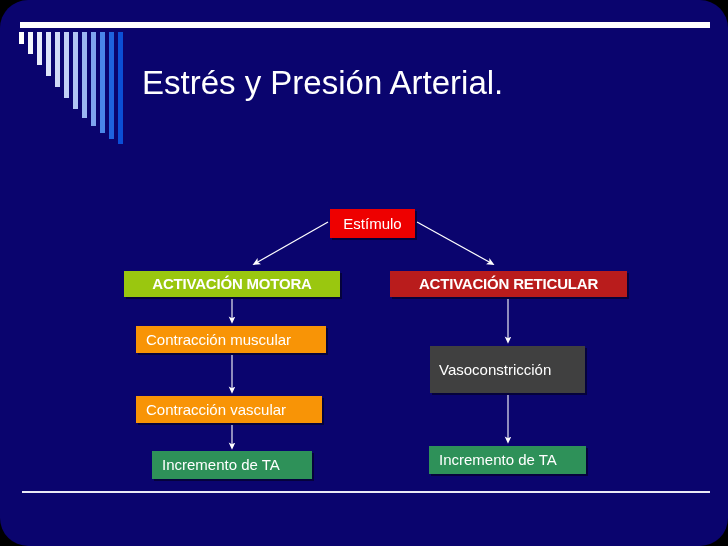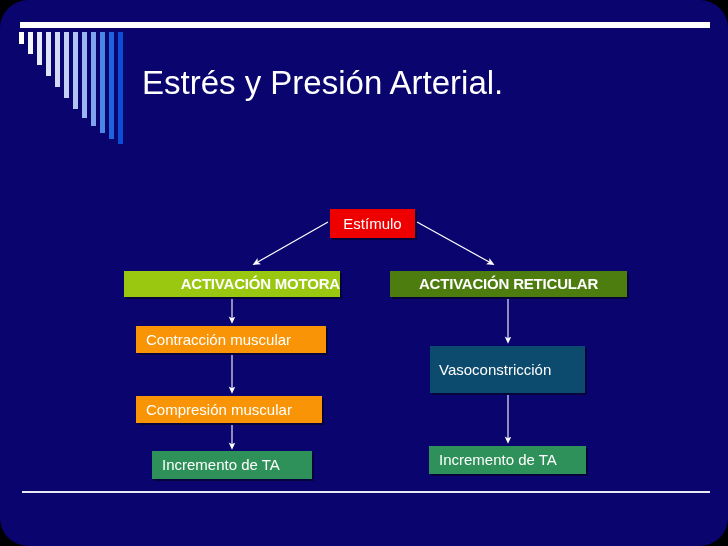--- a/index.html
+++ b/index.html
@@ -84,26 +84,26 @@
     left: 330px; top: 191px; width: 85px; height: 29px;
     background: #ee0000;
     font-size: 15px;
     justify-content: center;
   }
   .n-motor {
     left: 124px; top: 253px; width: 216px; height: 26px;
     background: #9ac70f;
     font-size: 15px;
     font-weight: bold;
-    justify-content: flex-end;
+    justify-content: center;
     letter-spacing: -0.2px;
   }
   .n-reticular {
     left: 390px; top: 253px; width: 237px; height: 26px;
-    background: #4d7c0f;
+    background: #b91c1c;
     font-size: 15px;
     font-weight: bold;
     justify-content: center;
     letter-spacing: -0.2px;
   }
   .n-contraccion {
     left: 136px; top: 308px; width: 190px; height: 27px;
     background: #f89406;
     font-size: 15px;
     padding-left: 10px;
@@ -115,21 +115,21 @@
     padding-left: 10px;
   }
   .n-incremento-left {
     left: 152px; top: 433px; width: 160px; height: 28px;
     background: #2e9159;
     font-size: 15px;
     padding-left: 10px;
   }
   .n-vaso {
     left: 430px; top: 328px; width: 155px; height: 47px;
-    background: #0c4a6e;
+    background: #404040;
     font-size: 15px;
     padding-left: 9px;
     align-items: center;
   }
   .n-incremento-right {
     left: 429px; top: 428px; width: 157px; height: 28px;
     background: #2e9159;
     font-size: 15px;
     padding-left: 10px;
   }
@@ -201,21 +201,21 @@
 
     <div class="node n-reticular">
       <span>ACTIVACIÓN RETICULAR</span>
     </div>
 
     <div class="node n-contraccion left-align">
       <span>Contracción muscular</span>
     </div>
 
     <div class="node n-compresion left-align">
-      <span>Compresión muscular</span>
+      <span>Contracción vascular</span>
     </div>
 
     <div class="node n-incremento-left left-align">
       <span>Incremento de TA</span>
     </div>
 
     <div class="node n-vaso left-align">
       <span class="vaso-lines">
         <span>Vasoconstricción</span>
       </span>

